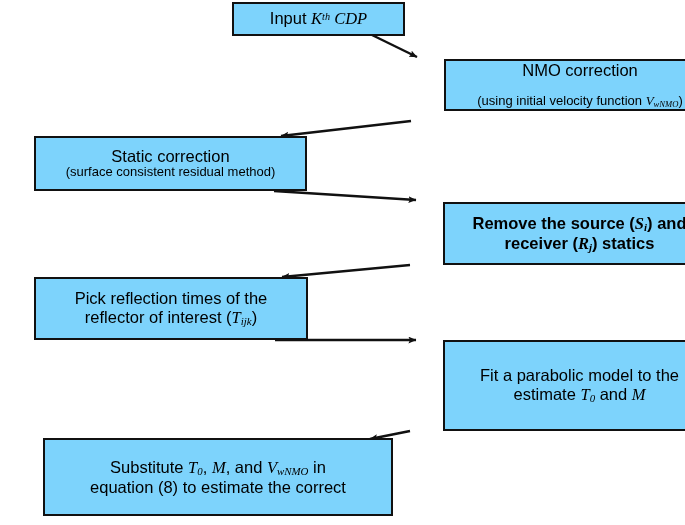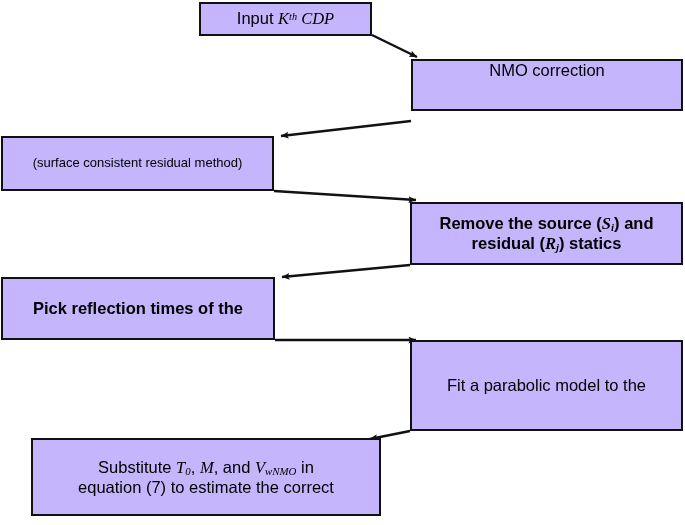--- a/index.html
+++ b/index.html
@@ -23,28 +23,29 @@
     left: 0;
     top: 0;
     width: 685px;
     height: 525px;
     pointer-events: none;
   }
   .node {
     position: absolute;
     box-sizing: border-box;
     border: 2px solid #111111;
-    background: #c4b5fd;
+    background: #7dd3fc;
     display: flex;
     flex-direction: column;
     align-items: center;
     justify-content: center;
     text-align: center;
     line-height: 1.12;
     z-index: 2;
+    margin-left: 33px;
   }
   .line-main {
     font-size: 16.5px;
     white-space: nowrap;
   }
   .line-sub {
     font-size: 13px;
     white-space: nowrap;
   }
   .mth {
@@ -59,23 +60,23 @@
   sup {
     font-size: 0.62em;
     vertical-align: 0.42em;
     font-style: italic;
   }
   
   #node-input        { left: 199px; top: 2px;   width: 173px; height: 34px; }
   #node-nmo          { left: 411px; top: 59px;  width: 272px; height: 52px; justify-content: space-between; }
   #node-static       { left: 1px;   top: 136px; width: 273px; height: 55px; }
   #node-remove       { left: 410px; top: 202px; width: 273px; height: 63px; font-weight: bold; }
-  #node-pick         { left: 1px;   top: 277px; width: 274px; height: 63px; font-weight: bold; }
+  #node-pick         { left: 1px;   top: 277px; width: 274px; height: 63px; }
   #node-fit          { left: 410px; top: 340px; width: 273px; height: 91px; }
-  #node-substitute   { left: 31px;  top: 438px; width: 350px; height: 78px; }
+  #node-substitute   { left: 10px;  top: 438px; width: 350px; height: 78px; }
   .node .row { display: block; }
 </style>
 </head>
 <body>
 
 <div id="flowchart-root">
 
   <svg id="arrow-layer" viewBox="0 0 685 525" width="685" height="525" xmlns="http://www.w3.org/2000/svg">
     <defs>
       <marker id="ah" markerWidth="9" markerHeight="9" refX="7.6" refY="3.4" orient="auto" markerUnits="userSpaceOnUse">
@@ -95,37 +96,41 @@
 
     <path d="M 410,431 L 370,439" stroke="#111111" stroke-width="2.4" fill="none" marker-end="url(#ah)"></path>
   </svg>
 
   <div class="node" id="node-input">
     <div class="row line-main"><span>Input </span><span class="mth">K</span><sup class="mth">th</sup><span class="mth"> CDP</span></div>
   </div>
 
   <div class="node" id="node-nmo">
     <div class="row line-main"><span>NMO correction</span></div>
+    <div class="row line-sub"><span>(using initial velocity function </span><span class="mth">V</span><sub class="mth">wNMO</sub><span>)</span></div>
   </div>
 
   <div class="node" id="node-static">
+    <div class="row line-main"><span>Static correction</span></div>
     <div class="row line-sub"><span>(surface consistent residual method)</span></div>
   </div>
 
   <div class="node" id="node-remove">
     <div class="row line-main"><span>Remove the source (</span><span class="mth">S</span><sub class="mth">i</sub><span>) and</span></div>
-    <div class="row line-main"><span>residual (</span><span class="mth">R</span><sub class="mth">j</sub><span>) statics</span></div>
+    <div class="row line-main"><span>receiver (</span><span class="mth">R</span><sub class="mth">j</sub><span>) statics</span></div>
   </div>
 
   <div class="node" id="node-pick">
     <div class="row line-main"><span>Pick reflection times of the</span></div>
+    <div class="row line-main"><span>reflector of interest (</span><span class="mth">T</span><sub class="mth">ijk</sub><span>)</span></div>
   </div>
 
   <div class="node" id="node-fit">
     <div class="row line-main"><span>Fit a parabolic model to the</span></div>
+    <div class="row line-main"><span>estimate </span><span class="mth">T</span><sub class="mth">0</sub><span> and </span><span class="mth">M</span></div>
   </div>
 
   <div class="node" id="node-substitute">
     <div class="row line-main"><span>Substitute </span><span class="mth">T</span><sub class="mth">0</sub><span>, </span><span class="mth">M</span><span>, and </span><span class="mth">V</span><sub class="mth">wNMO</sub><span> in</span></div>
-    <div class="row line-main"><span>equation (7) to estimate the correct</span></div>
+    <div class="row line-main"><span>equation (8) to estimate the correct</span></div>
   </div>
 
 </div>
 
 </body></html>

